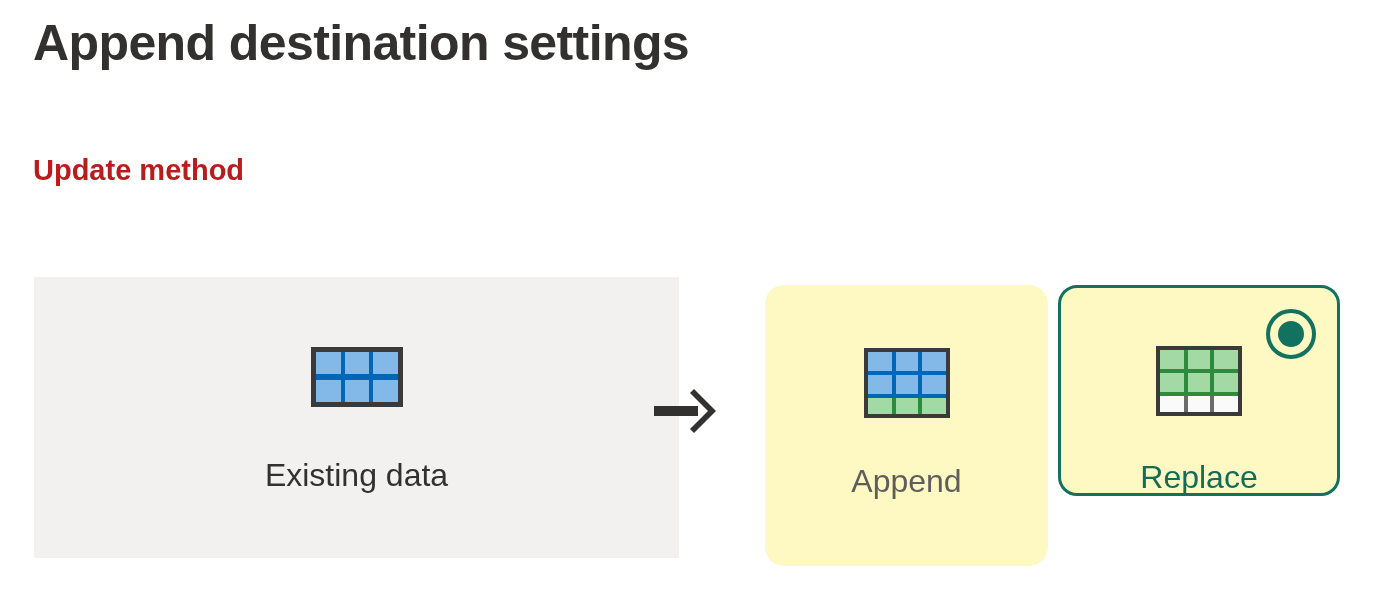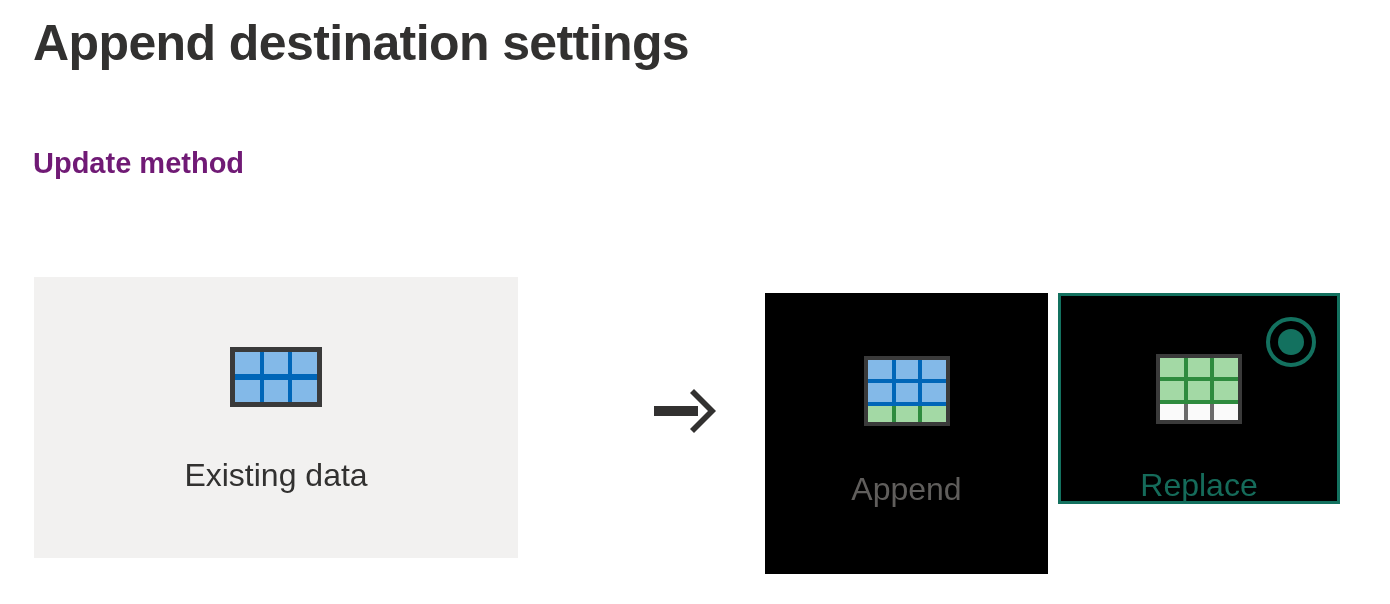--- a/index.html
+++ b/index.html
@@ -26,44 +26,44 @@
     font-size: 50px;
     font-weight: bold;
     letter-spacing: -0.6px;
     color: #323130;
     line-height: 1.1;
     white-space: nowrap;
   }
   .section-title {
     position: absolute;
     left: 33px;
-    top: 146px;
+    top: 153px;
     font-size: 29px;
     font-weight: bold;
-    color: #701a75;
+    color: #b91c1c;
     line-height: 1.2;
     white-space: nowrap;
     text-align: right;
   }
 
   
   .method-row {
     position: absolute;
     left: 0;
     top: 277px;
     width: 1390px;
     height: 282px;
   }
 
   
   .source-panel {
     position: absolute;
     left: 34px;
     top: 0;
-    width: 484px;
+    width: 645px;
     height: 281px;
     background: #f2f1f0;
     display: flex;
     flex-direction: row;
     align-items: stretch;
   }
   .source-cell {
     flex: 1 1 0;
     display: flex;
     flex-direction: column;
@@ -92,23 +92,24 @@
     width: 90px;
     height: 56px;
     display: flex;
     align-items: center;
     justify-content: center;
   }
 
   
   .option-card {
     position: absolute;
-    top: 16px;
-    background: #000000;
+    top: 8px;
+    background: #fef9c3;
     box-sizing: border-box;
+    border-radius: 19px;
   }
   .option-card.append {
     left: 765px;
     width: 283px;
     height: 281px;
     border: 3px solid transparent;
   }
   .option-card.replace {
     left: 1058px;
     width: 282px;

